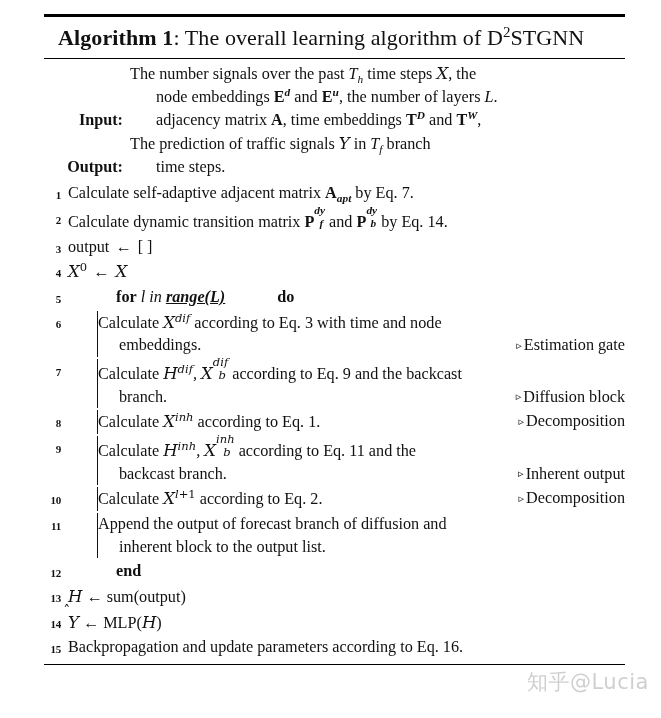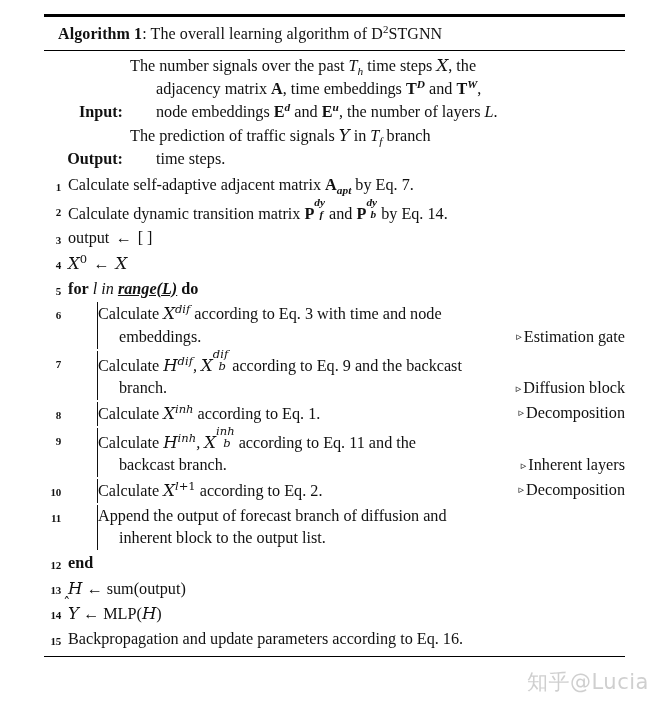--- a/index.html
+++ b/index.html
@@ -36,21 +36,21 @@
     width: 100%;
   }
   .rule-bottom {
     border-top: 1.7px solid #000;
     height: 0;
     width: 100%;
   }
 
   
   .caption {
-    font-size: 16px;
+    font-size: 22px;
     line-height: 1.55;
     padding: 4px 0 3px 14px;
     letter-spacing: 0.1px;
   }
   .caption b { font-weight: bold; }
 
   
   .io-block { padding: 3px 0 1px 0; }
   .io-row {
     display: flex;
@@ -137,21 +137,21 @@
   .hat > u {
     position: absolute;
     top: -0.62em;
     left: 0.16em;
     font-style: normal;
     text-decoration: none;
     font-size: 0.85em;
   }
 
   
-  .kw  { font-weight: bold; }
+  .kw  { font-weight: bold; margin-left: 48px; }
   .kwi { font-weight: bold; font-style: italic; text-decoration: underline; }
   .it  { font-style: italic; }
 
   
   .watermark {
     position: absolute;
     left: 527px;
     top: 668px;
     font-size: 21px;
     color: rgba(140,140,140,0.42);
@@ -176,30 +176,30 @@
 
   <div class="io-block">
 
     <div class="io-row">
       <div class="io-key">Input:</div>
       <div class="io-val">
         <span class="txt"><span>The number signals over the past</span>
           <span class="mi">T<span class="sub">h</span></span>
           <span>time steps</span>
           <span class="cal">X</span><span>, the</span></span>
+        <span class="cont"><span>node embeddings</span>
+          <span class="mb">E<span class="sup">d</span></span>
+          <span>and</span>
+          <span class="mb">E<span class="sup">u</span></span><span>, the number of layers</span>
+          <span class="mi">L</span><span>.</span></span>
         <span class="cont"><span>adjacency matrix</span>
           <span class="mb">A</span><span>, time embeddings</span>
           <span class="mb">T<span class="sup">D</span></span>
           <span>and</span>
           <span class="mb">T<span class="sup">W</span></span><span>,</span></span>
-        <span class="cont"><span>node embeddings</span>
-          <span class="mb">E<span class="sup">d</span></span>
-          <span>and</span>
-          <span class="mb">E<span class="sup">u</span></span><span>, the number of layers</span>
-          <span class="mi">L</span><span>.</span></span>
       </div>
     </div>
 
     <div class="io-row">
       <div class="io-key">Output:</div>
       <div class="io-val">
         <span class="txt"><span>The prediction of traffic signals</span>
           <span class="cal">Y</span> <span>in</span>
           <span class="mi">T<span class="sub">f</span></span>
           <span>branch</span></span>
@@ -292,21 +292,21 @@
   </div>
 
   <div class="line indent">
     <div class="lineno">9</div>
     <div class="body-col">
       <span class="bar"></span>
       <span class="txt"><span>Calculate</span>
         <span class="cal">H<span class="sup">inh</span></span><span class="mi">,</span>
         <span class="cal">X<span class="subsup"><i>inh</i><i class="lo">b</i></span></span>
         <span>according to Eq. 11 and the</span></span>
-      <span class="cont2"><span class="hint"><span class="tri">▹</span><span>Inherent layers</span></span><span>backcast branch.</span></span>
+      <span class="cont2"><span class="hint"><span class="tri">▹</span><span>Inherent output</span></span><span>backcast branch.</span></span>
     </div>
   </div>
 
   <div class="line indent">
     <div class="lineno">10</div>
     <div class="body-col">
       <span class="bar"></span>
       <span class="txt"><span class="hint"><span class="tri">▹</span><span>Decomposition</span></span><span>Calculate</span>
         <span class="cal">X<span class="sup" style="font-style:italic">l<span style="font-style:normal">+1</span></span></span>
         <span>according to Eq. 2.</span></span>

